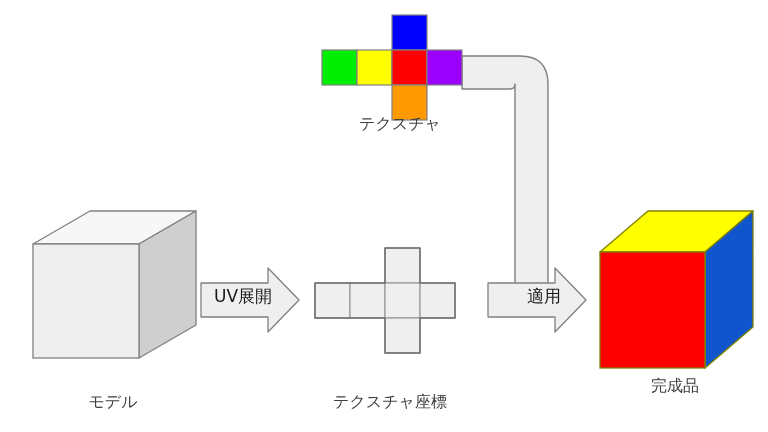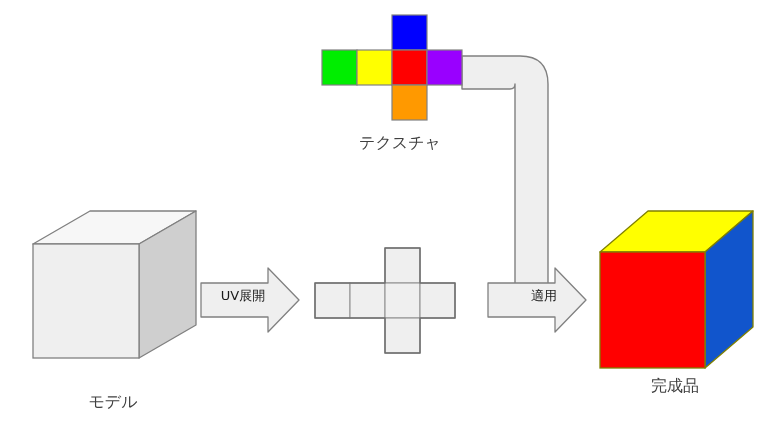--- a/index.html
+++ b/index.html
@@ -30,27 +30,27 @@
     color: #404040;
     font-size: 16px;
     line-height: 20px;
     white-space: nowrap;
     font-family: "DejaVu Sans", "Liberation Sans", sans-serif;
   }
   .arrow-label {
     position: absolute;
     text-align: center;
     color: #1a1a1a;
-    font-size: 13px;
+    font-size: 17px;
     line-height: 16px;
     white-space: nowrap;
     font-family: "DejaVu Sans", "Liberation Sans", sans-serif;
   }
   #cap-model   { left: 28px;  top: 392px; width: 170px; }
-  #cap-texture { left: 340px; top: 134px; width: 120px; font-family: Liberation Mono, monospace; }
+  #cap-texture { left: 340px; top: 114px; width: 120px; }
   #cap-uv      { left: 300px; top: 392px; width: 180px; }
   #cap-result  { left: 600px; top: 376px; width: 150px; }
   #lbl-uv-unwrap { left: 205px; top: 288px; width: 76px; }
   #lbl-apply     { left: 512px; top: 288px; width: 64px; }
 </style>
 </head>
 <body>
 
 <div id="stage">
 
@@ -107,20 +107,21 @@
       <polygon points="705,252 753,211 753,327 705,368" fill="#1155cc" stroke="#808000" stroke-width="1.3" stroke-linejoin="round"></polygon>
       <rect x="600" y="252" width="105" height="116" fill="#ff0000" stroke="#808000" stroke-width="1.3"></rect>
     </g>
 
   </svg>
 
   <div class="caption" id="cap-model">モデル</div>
 
   <div class="caption" id="cap-texture">テクスチャ</div>
 
+  <div class="caption" id="cap-uv">テクスチャ座標</div>
 
   <div class="caption" id="cap-result">完成品</div>
 
   <div class="arrow-label" id="lbl-uv-unwrap">UV展開</div>
 
   <div class="arrow-label" id="lbl-apply">適用</div>
 
 </div>
 
 </body></html>

